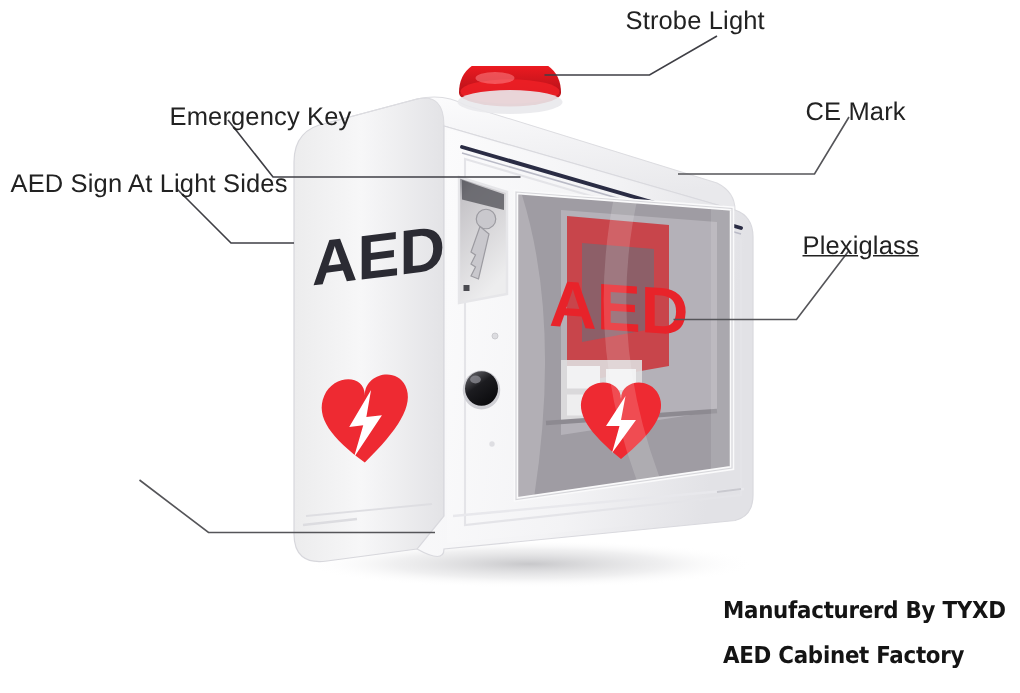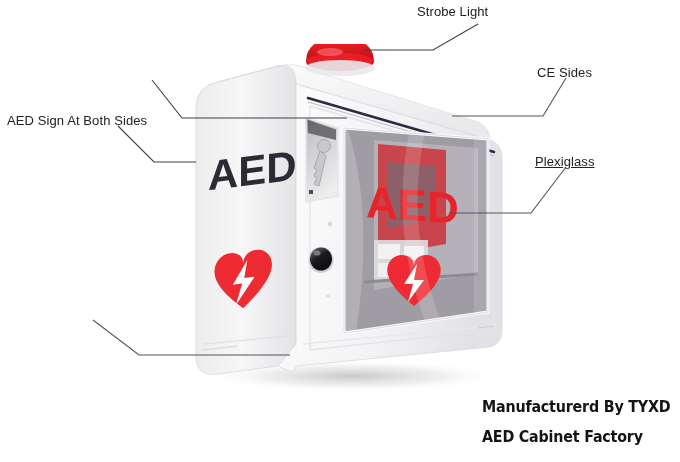--- a/index.html
+++ b/index.html
@@ -13,21 +13,21 @@
     height: 462px;
     background: #ffffff;
     overflow: hidden;
     font-family: "Liberation Sans", sans-serif;
   }
 
   
   .label {
     position: absolute;
     font-family: "Liberation Sans", sans-serif;
-    font-size: 13px;
+    font-size: 17px;
     color: #222222;
     white-space: nowrap;
     letter-spacing: 0.1px;
   }
 
   
   #leaders {
     position: absolute;
     left: 0; top: 0;
     width: 680px; height: 462px;
@@ -222,24 +222,25 @@
     <path d="M 478,24 L 433,50 L 363,50" fill="none" stroke="#3f3f45" stroke-width="1.1"></path>
     <path d="M 152,80 L 182,118 L 347,118" fill="none" stroke="#3f3f45" stroke-width="1.1"></path>
     <path d="M 566,78 L 543,116 L 452,116" fill="none" stroke="#555559" stroke-width="1.1"></path>
     <path d="M 118,126 L 154,162 L 196,162" fill="none" stroke="#3f3f45" stroke-width="1.1"></path>
     <path d="M 566,167 L 531,213 L 449,213" fill="none" stroke="#555559" stroke-width="1.1"></path>
     <path d="M 93,320 L 139,355 L 290,355" fill="none" stroke="#555559" stroke-width="1.1"></path>
   </svg>
 
   <div class="label" style="left:417px; top:4px;">Strobe Light</div>
 
-
-  <div class="label" style="left:537px; top:65px;">CE Sides</div>
-
-  <div class="label" style="left:7px; top:113px;">AED Sign At Both Sides</div>
+  <div class="label" style="left:113px; top:68px;">Emergency Key</div>
+
+  <div class="label" style="left:537px; top:65px;">CE Mark</div>
+
+  <div class="label" style="left:7px; top:113px;">AED Sign At Light Sides</div>
 
   <div class="label" style="left:535px; top:154px;text-decoration:underline;">Plexiglass</div>
 
 
   <div class="maker" style="left:482px; top:398px;">Manufacturerd By TYXD</div>
   <div class="maker" style="left:482px; top:428px;">AED Cabinet Factory</div>
 
 </div>
 
 </body></html>

